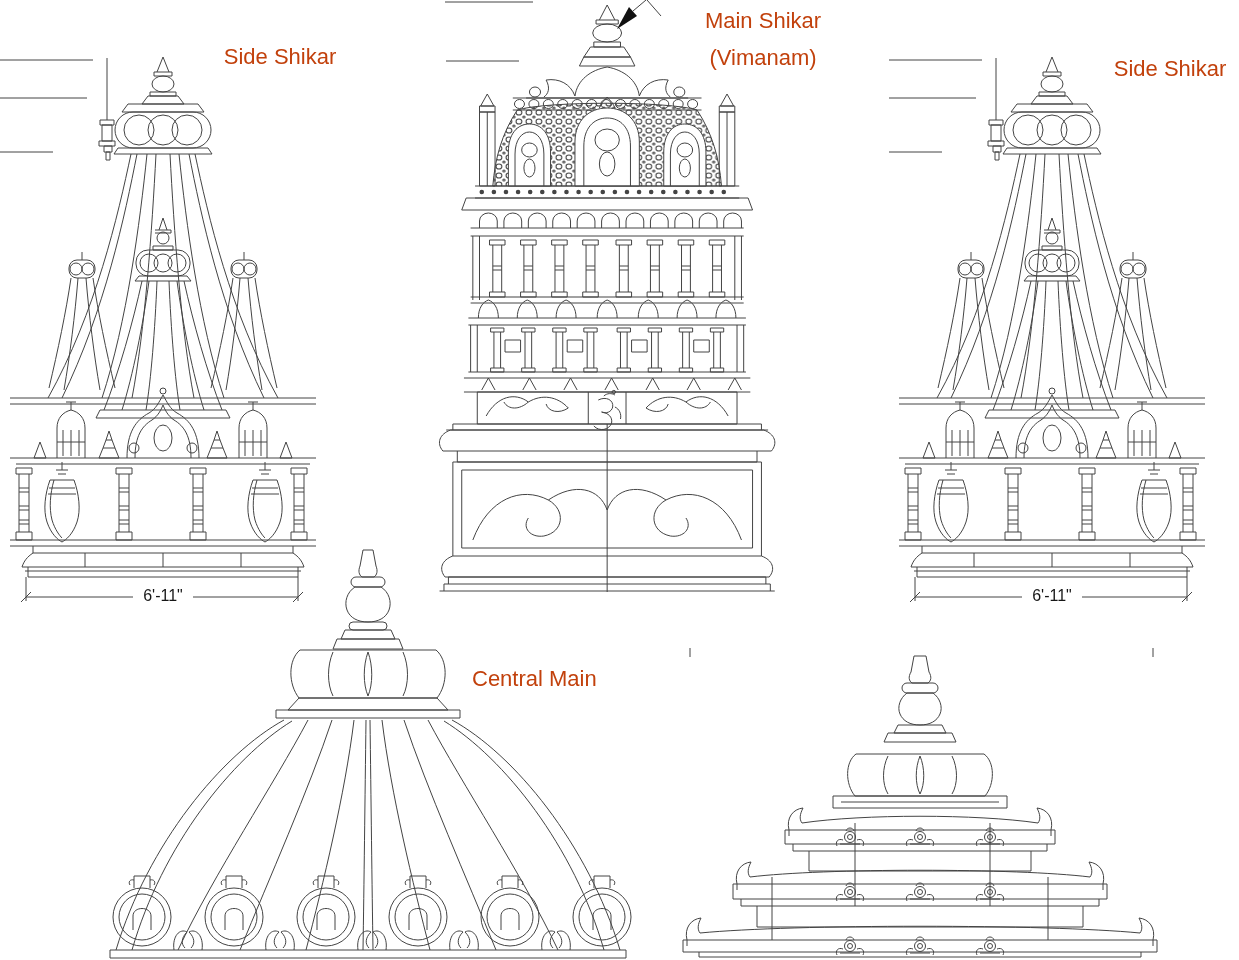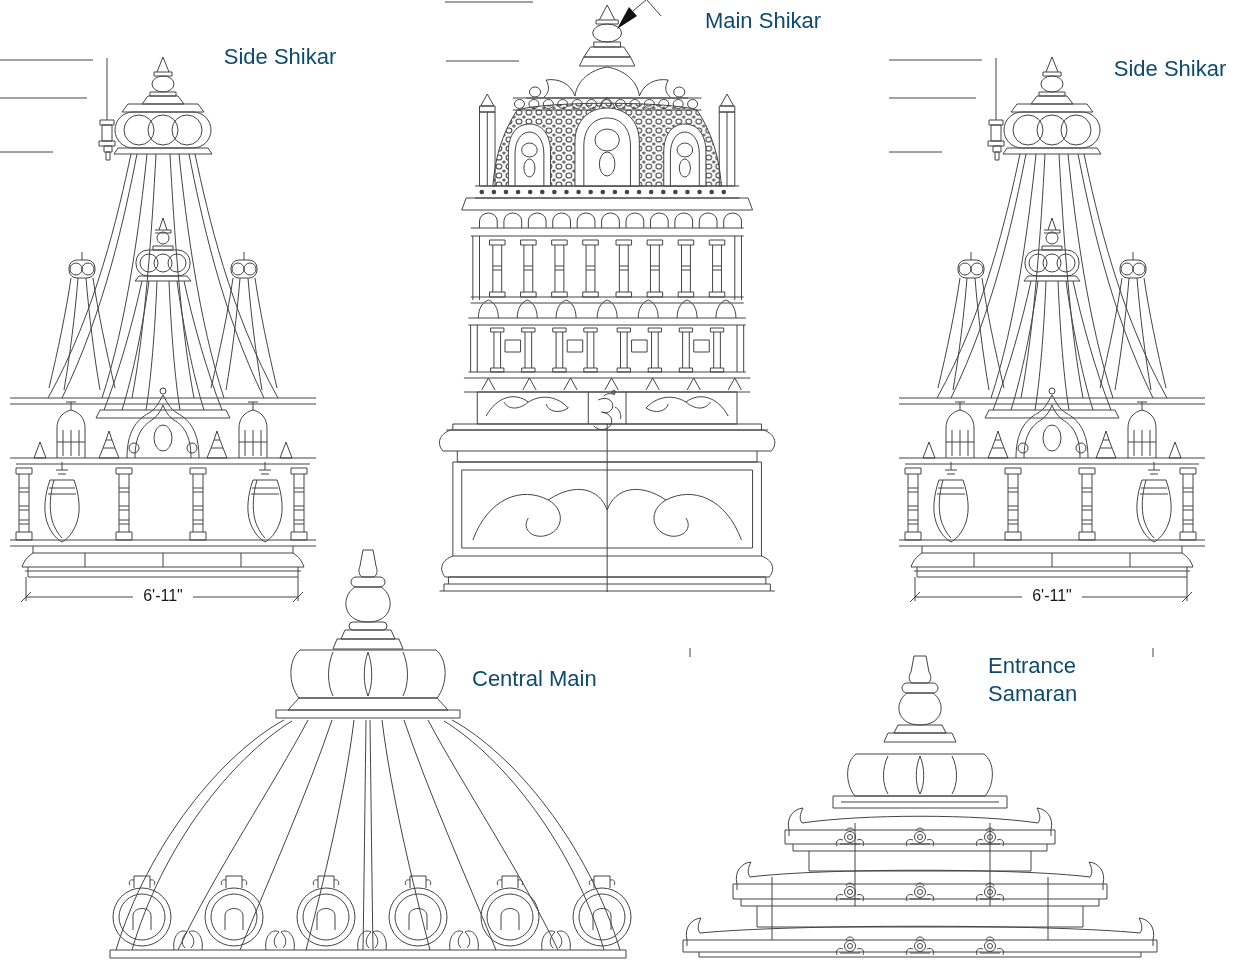--- a/index.html
+++ b/index.html
@@ -4,21 +4,21 @@
 <style>
   html,body{margin:0;padding:0;background:#e8e8e8}
   .sheet{position:relative;width:1239px;height:960px;background:#ffffff;overflow:hidden;
          font-family:"Liberation Sans",sans-serif}
   svg.art{position:absolute;left:0;top:0}
   svg.art *{stroke:#444;stroke-width:1;fill:none;vector-effect:non-scaling-stroke}
   svg.art .fw{fill:#fff}
   svg.art .fk{fill:#111;stroke:none}
   svg.art .orn{fill:url(#orn)}
   svg.art .dots{stroke-width:4.5;stroke-dasharray:0.1 12;stroke-linecap:round}
-  .lbl{position:absolute;color:#0c4a6e;font-size:22px;white-space:nowrap}
+  .lbl{position:absolute;color:#c2410c;font-size:22px;white-space:nowrap}
   .ctr{text-align:center}
   .lbl .ln{display:block}
   .main-lbl .ln{line-height:37px}
   .sam-lbl .ln{line-height:28px}
   .dim{position:absolute;color:#161616;font-size:16px;width:80px;text-align:center;white-space:nowrap}
 </style>
 </head>
 <body>
 
 <div class="sheet">
@@ -381,28 +381,25 @@
       <path d="M16,304V309M458,304V309M16,309H458"></path>
     </g>
     <path d="M172,175V258M307,175V258M89,229V292M365,229V292"></path>
   </g>
 </svg>
 
 <div class="lbl ctr" style="left:210px;top:44px;width:140px">Side Shikar</div>
 
 <div class="lbl ctr main-lbl" style="left:688px;top:2px;width:150px">
   <span class="ln">Main Shikar</span>
+  <span class="ln">(Vimanam)</span>
 </div>
 
 <div class="lbl ctr" style="left:1100px;top:56px;width:140px">Side Shikar</div>
 
 <div class="lbl" style="left:472px;top:666px">Central Main</div>
 
-<div class="lbl sam-lbl" style="left:988px;top:652px">
-  <span class="ln">Entrance</span>
-  <span class="ln">Samaran</span>
+
+<div class="dim" style="left:123px;top:587px">6'-11"</div>
+
+<div class="dim" style="left:1012px;top:587px">6'-11"</div>
+
 </div>
 
-<div class="dim" style="left:123px;top:587px">6'-11"</div>
-
-<div class="dim" style="left:1012px;top:587px">6'-11"</div>
-
-</div>
-
 </body></html>

